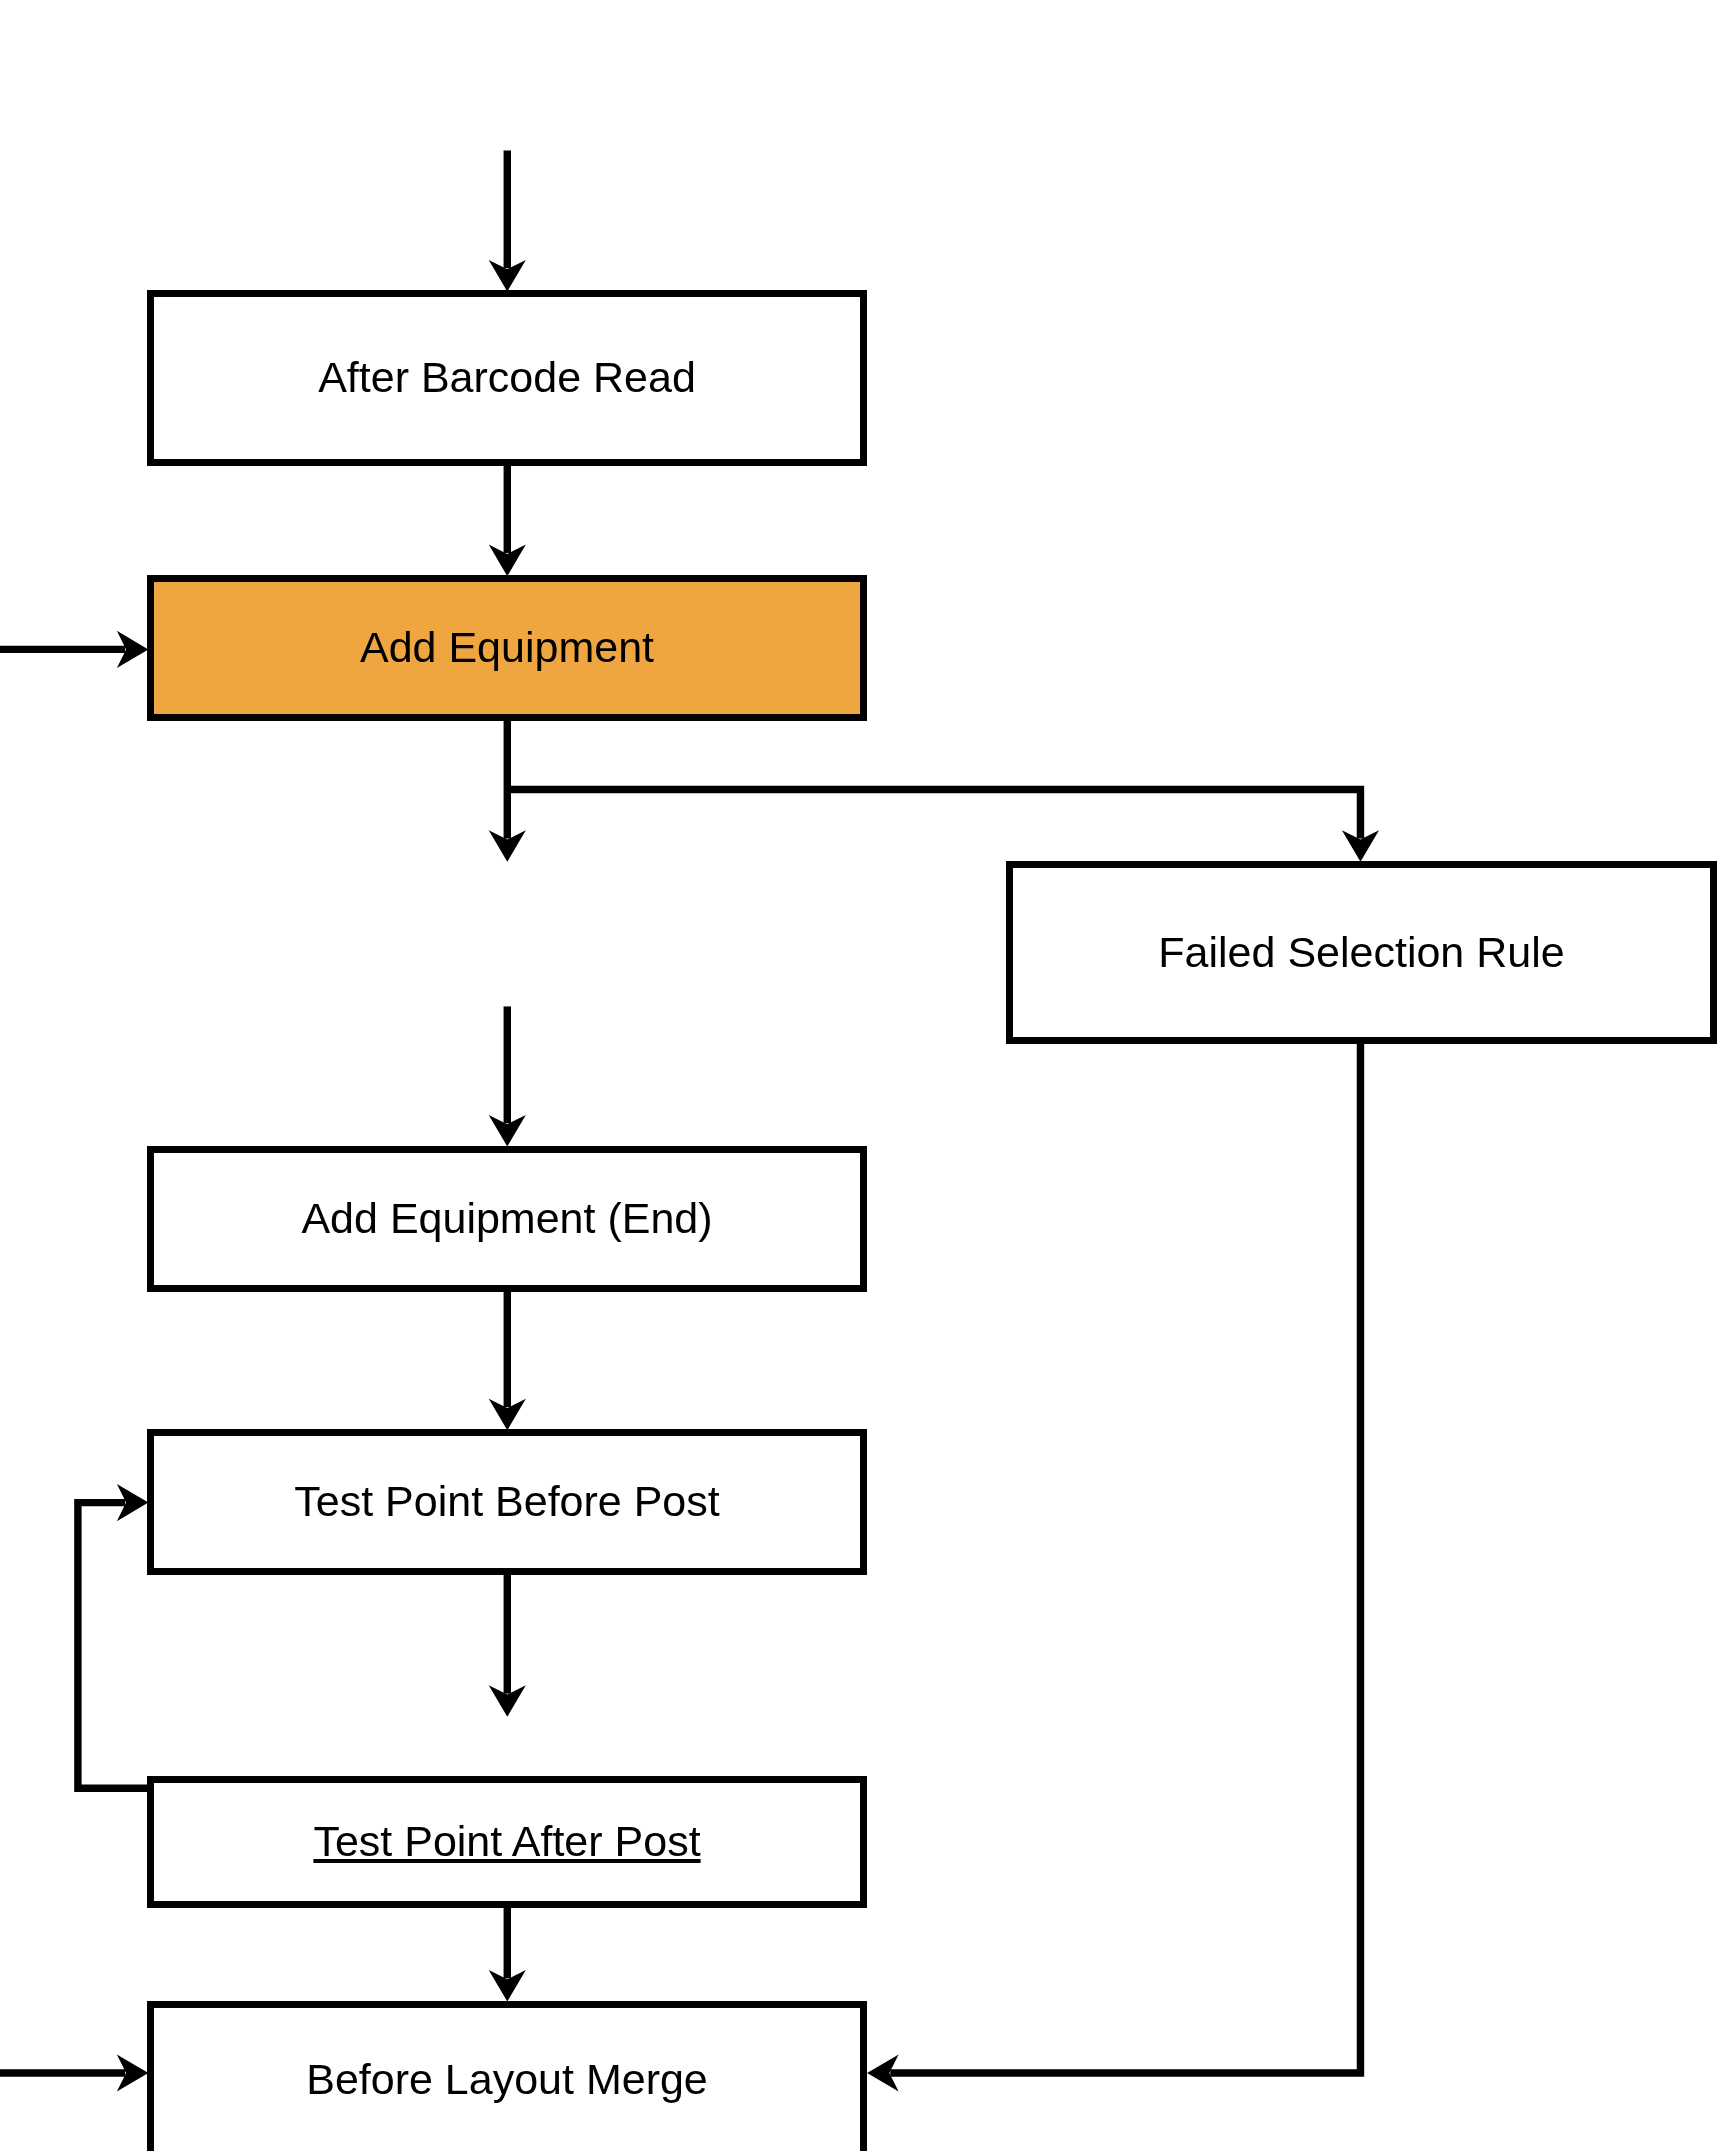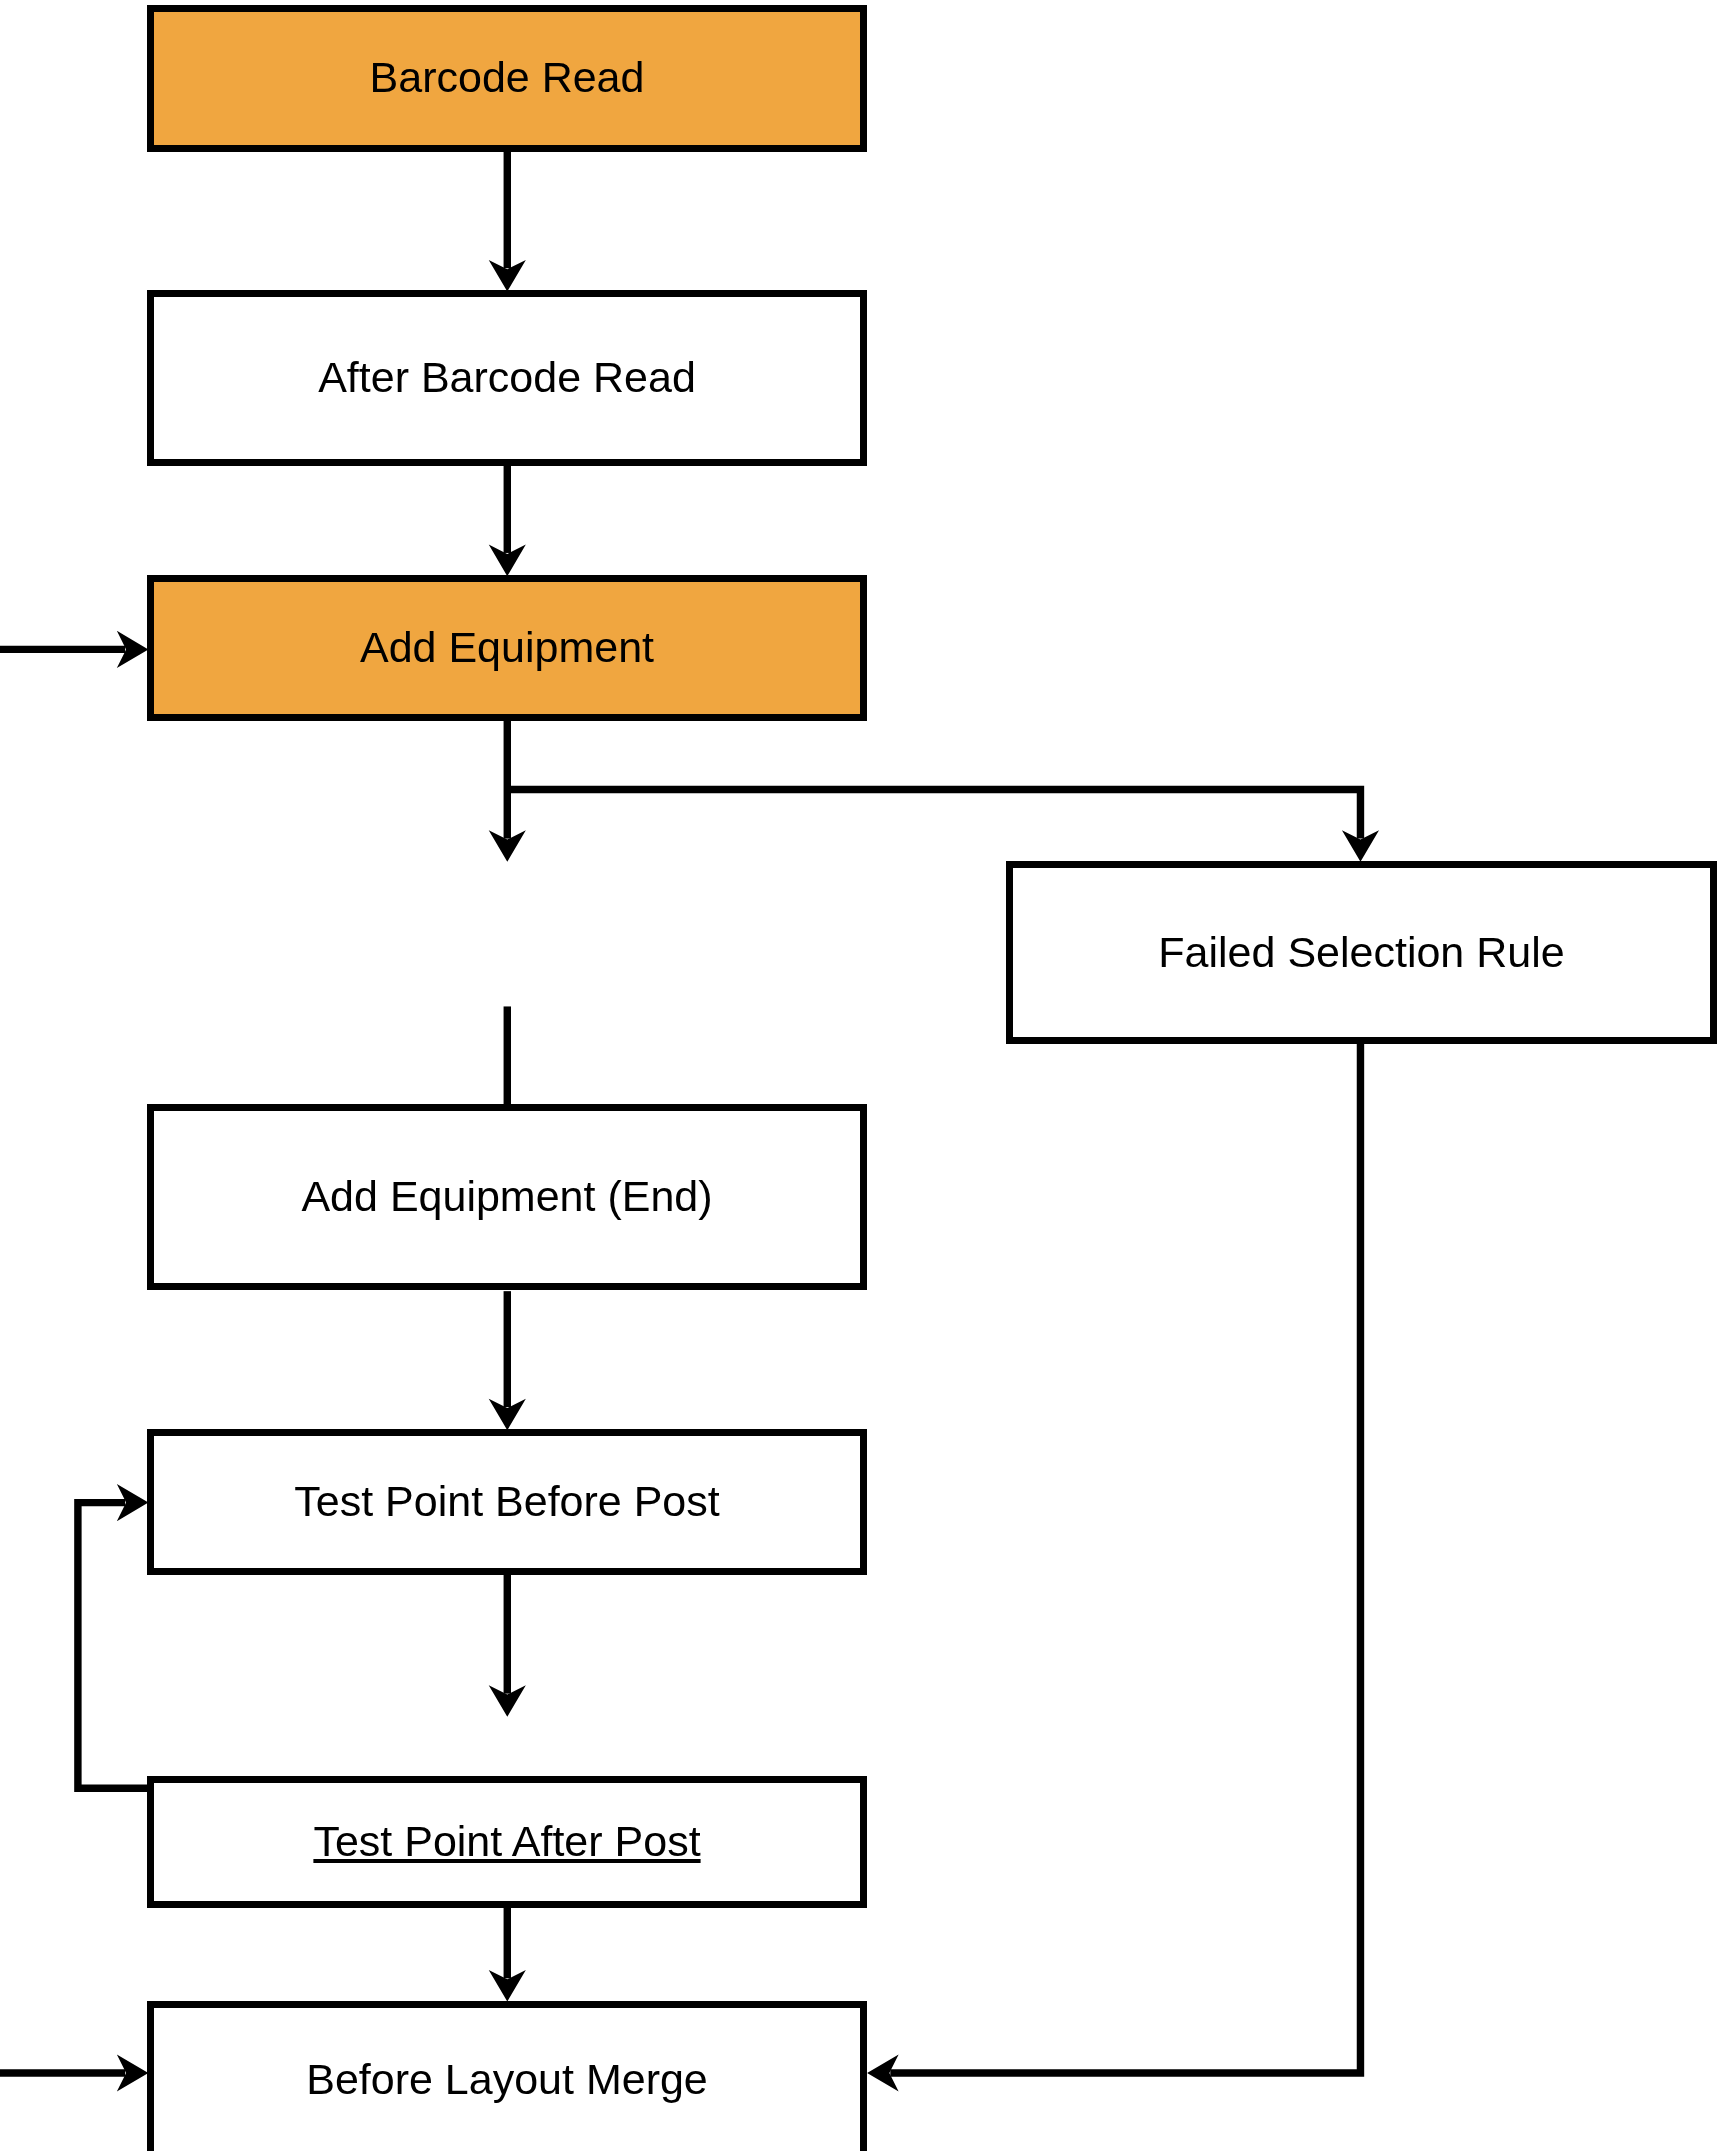--- a/index.html
+++ b/index.html
@@ -49,21 +49,21 @@
   .node.highlight {
     background: var(--highlight-fill, #f0a640);
   }
   
   .col-left { left: 147px; width: 720px; }
   #node-barcode-read        { top: 4.6px;    height: 147px; }
   #node-after-barcode-read  { top: 290px;  height: 176px; }
   #node-add-equipment       { top: 575px;  height: 146px; justify-content: center; }
   #node-add-equipment-after { top: 861px;  height: 146px; }
   #node-failed-selection-rule { left: 1006px; width: 711px; top: 861px; height: 183px; }
-  #node-add-equipment-end   { top: 1104px; height: 186px; }
+  #node-add-equipment-end   { top: 1146px; height: 146px; }
   #node-test-point-before-post { top: 1429px; height: 146px; }
   #node-test-point-after-post  { top: 1776px; height: 132px; text-decoration: underline; }
   #node-before-layout-merge    { top: 2001px; height: 158px; justify-content: center; }
 </style>
 </head>
 <body>
 
 <div id="canvas">
 
   <svg id="edges-svg" viewBox="0 0 1859 2320" xmlns="http://www.w3.org/2000/svg">
@@ -91,23 +91,20 @@
 
     <path class="edge" marker-end="url(#arrow)" d="M159,1928 L84,1928 L84,1620 L135,1620"></path>
 
     <path class="edge" marker-end="url(#arrow)" d="M547,2007 L547,2133"></path>
 
     <path class="edge" marker-end="url(#arrow)" d="M1467,1085 L1467,2235 L960,2235"></path>
 
     <path class="edge" marker-end="url(#arrow)" d="M0,2235 L135,2235"></path>
   </svg>
 
-  <div class="node col-left highlight" id="node-barcode-read">
-    <span>Barcode Read</span>
-  </div>
 
   <div class="node col-left" id="node-after-barcode-read">
     <span>After Barcode Read</span>
   </div>
 
   <div class="node col-left highlight" id="node-add-equipment">
     <span>Add Equipment</span>
   </div>
 
 

